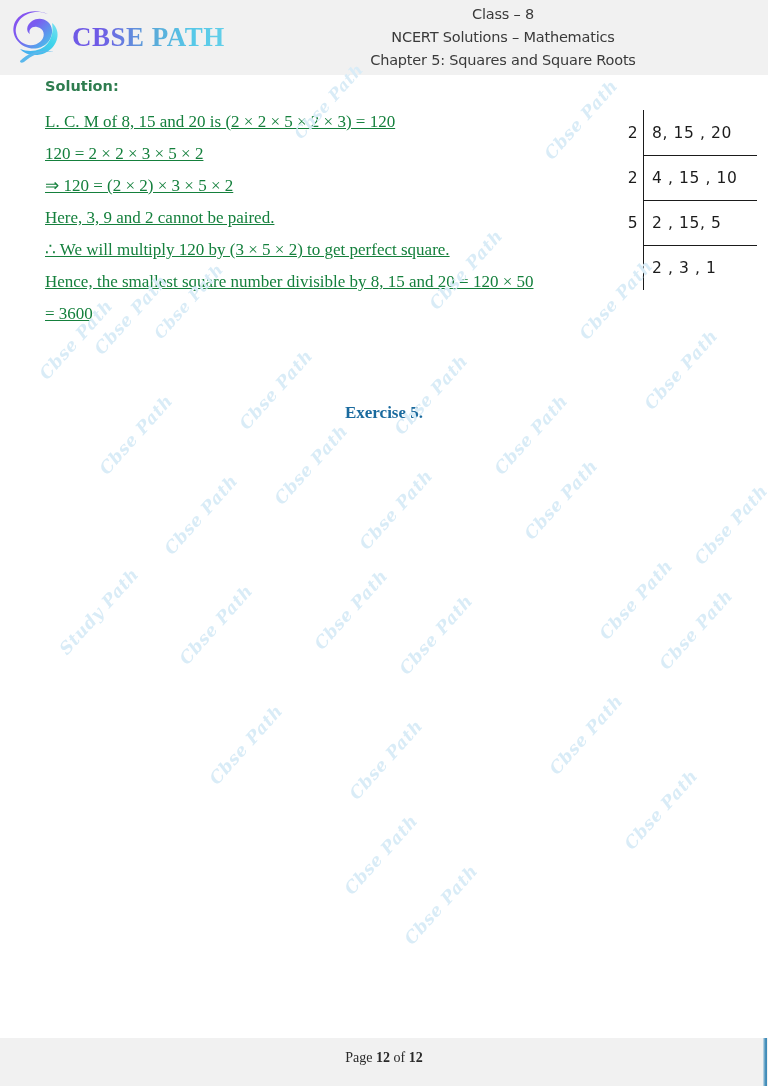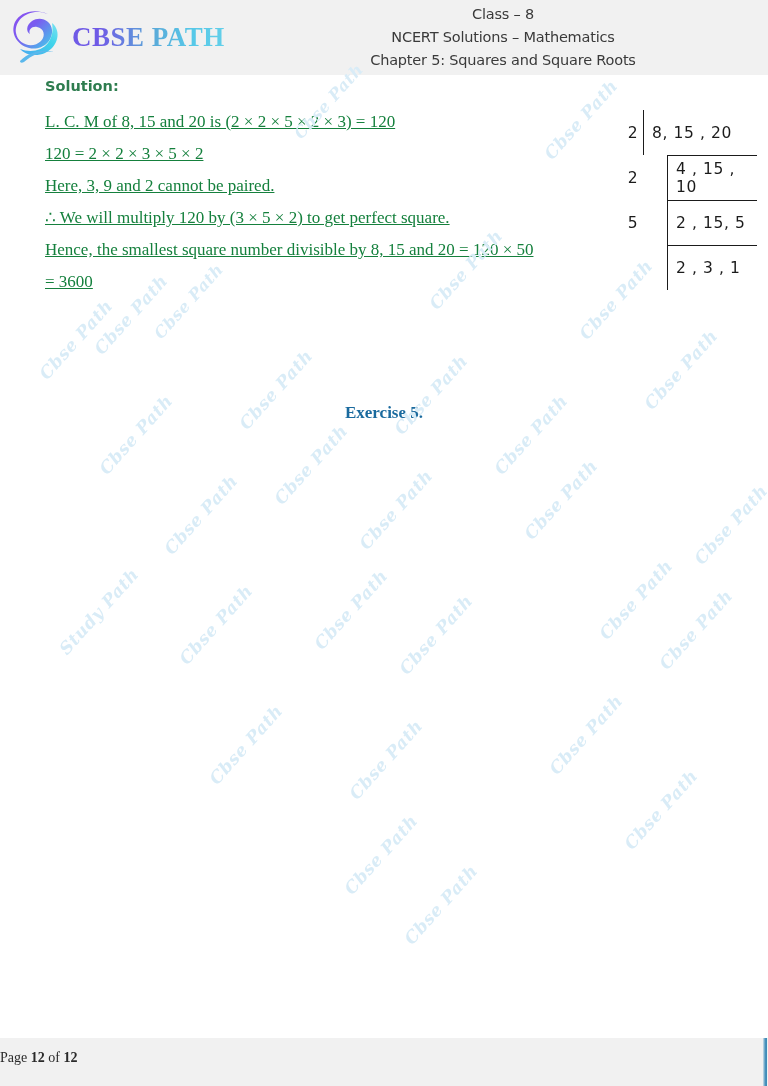--- a/index.html
+++ b/index.html
@@ -136,21 +136,20 @@
     padding-left: 8px;
     border-left: 1.6px solid #1b1b1b;
     height: 45px;
     display: flex;
     align-items: center;
     letter-spacing: 0.6px;
     box-sizing: border-box;
   }
   .lcm-row.ruled .lcm-vals {
     border-top: 1.6px solid #1b1b1b;
-    margin-left: 24px;
   }
 
   
   .exercise {
     position: absolute;
     left: 0;
     top: 328px;
     width: 768px;
     text-align: center;
     color: #1a6a9e;
@@ -186,20 +185,21 @@
     left: 0;
     top: 1038px;
     width: 768px;
     height: 48px;
     background: #f1f1f1;
   }
   .footer-text {
     position: absolute;
     left: 0; top: 12px;
     width: 768px;
+    text-align: center;
     font-family: "Liberation Serif", serif;
     font-size: 14px;
     color: #2a2a2a;
   }
   .footer-text b { font-weight: bold; }
   .edge-bar {
     position: absolute;
     right: 1px;
     top: 1038px;
     width: 4px;
@@ -244,20 +244,21 @@
     </div>
   </div>
 
   <div class="content">
 
     <div class="solution-label">Solution:</div>
 
     <div class="sol-lines">
       <div class="ln">L. C. M of 8, 15 and 20 is (2 × 2 × 5 × 2 × 3) = 120</div>
       <div class="ln">120 =  2 × 2 × 3 × 5 × 2</div>
+      <div class="ln">⇒ 120 =  (2 × 2) × 3 × 5 × 2</div>
       <div class="ln">Here, 3, 9 and 2 cannot be paired.</div>
       <div class="ln">∴ We will multiply 120 by (3 × 5 × 2) to get perfect square.</div>
       <div class="ln">Hence, the smallest square number divisible by 8, 15 and 20 = 120 × 50</div>
       <div class="ln indent-right">= 3600</div>
     </div>
 
     <div class="lcm">
       <div class="lcm-row">
         <div class="lcm-div">2</div>
         <div class="lcm-vals">8, 15 , 20</div>

